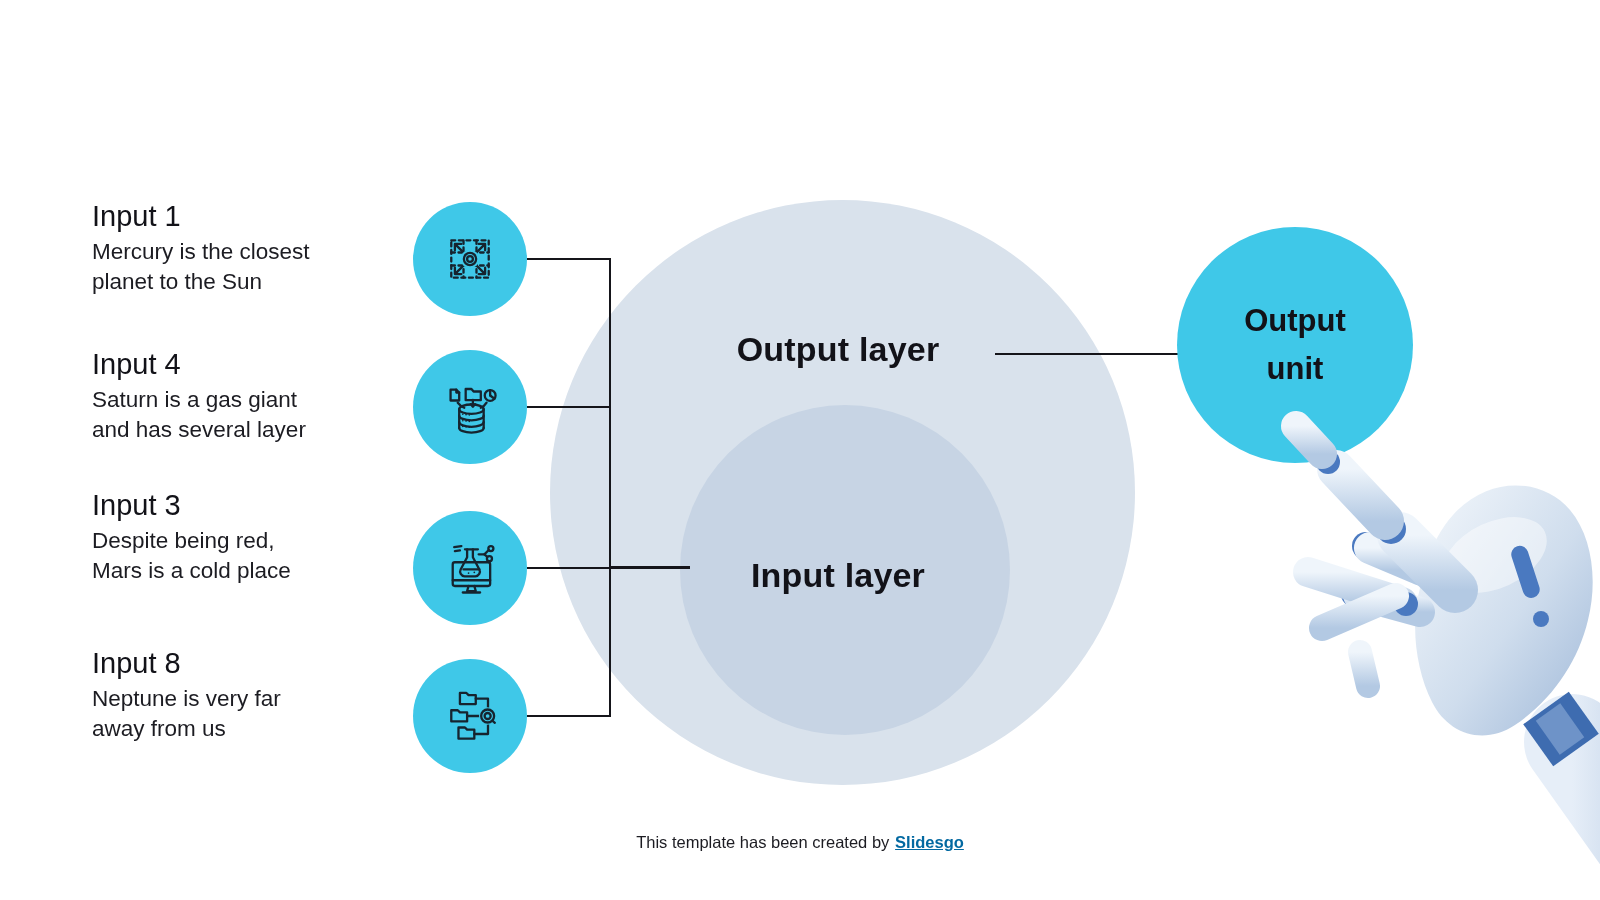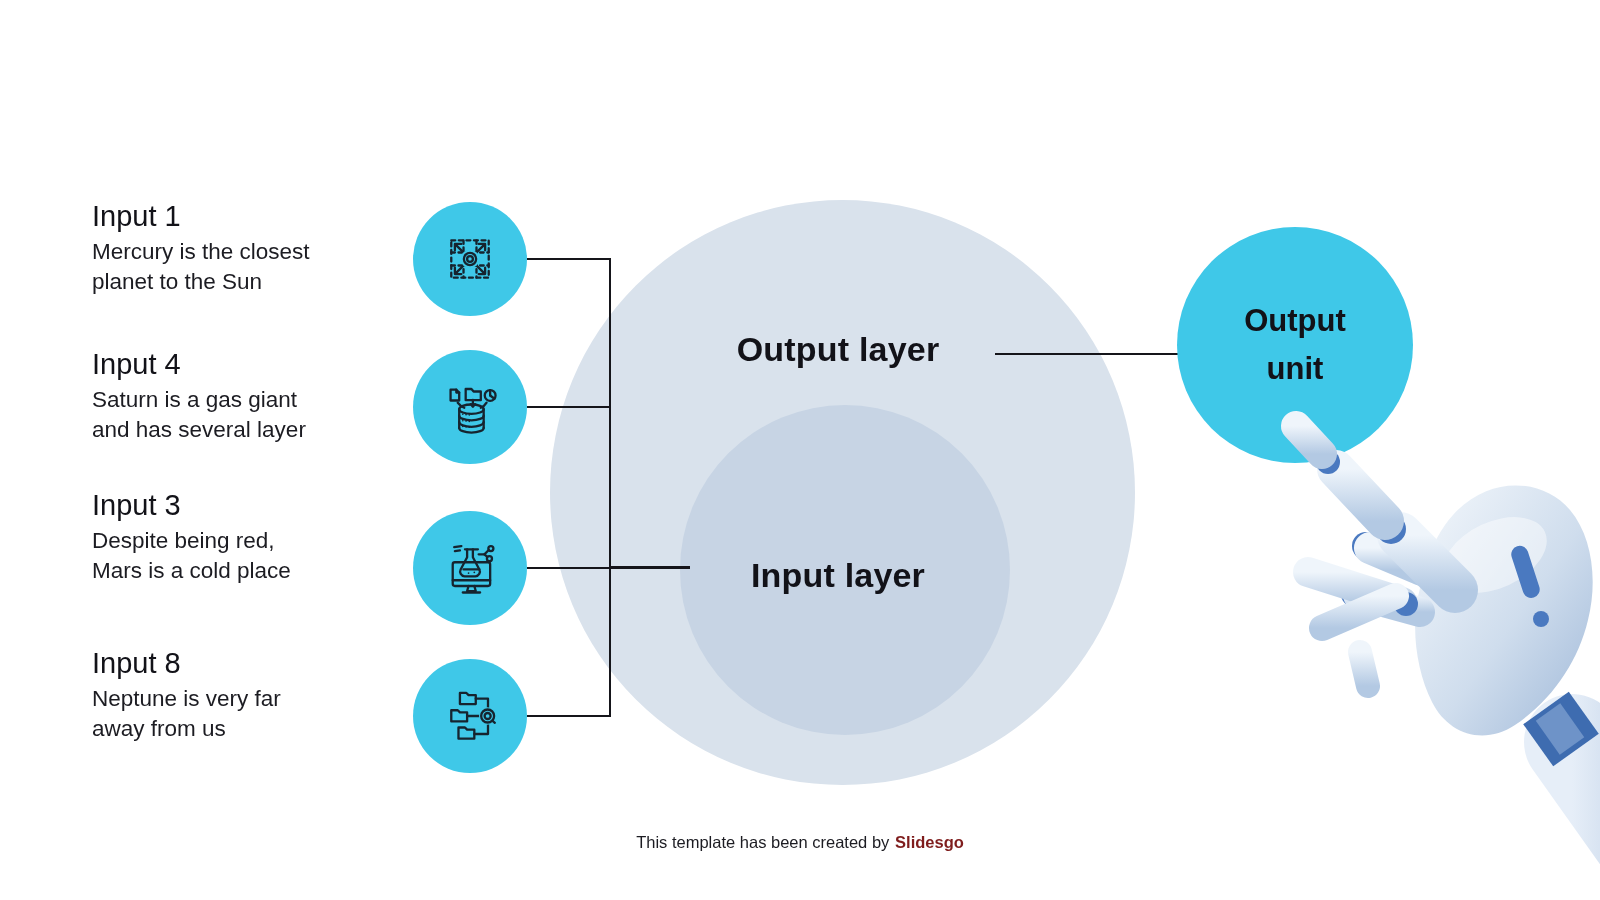--- a/index.html
+++ b/index.html
@@ -50,21 +50,21 @@
   }
   .output-unit-label{
     font-size:31px;font-weight:bold;line-height:48px;text-align:center;white-space:pre-line;color:var(--ink,#121218);
   }
   
   .hand{position:absolute;left:1240px;top:390px;width:360px;height:510px;z-index:5;pointer-events:none;}
   
   .footer{
     position:absolute;left:0;right:0;top:833px;text-align:center;font-size:16.5px;color:#1c1c22;z-index:6;
   }
-  .footer .brand{font-weight:bold;margin-left:0.35em;color:#7f1d1d;cursor:pointer;}
+  .footer .brand{font-weight:bold;text-decoration:underline;margin-left:0.35em;color:#0369a1;cursor:pointer;}
 </style>
 </head>
 <body>
 
 <div class="slide">
 
 
   <div class="circle outer-circle"></div>
   <div class="circle inner-circle"></div>
   <div class="layer-label outer-label">Output layer</div>

